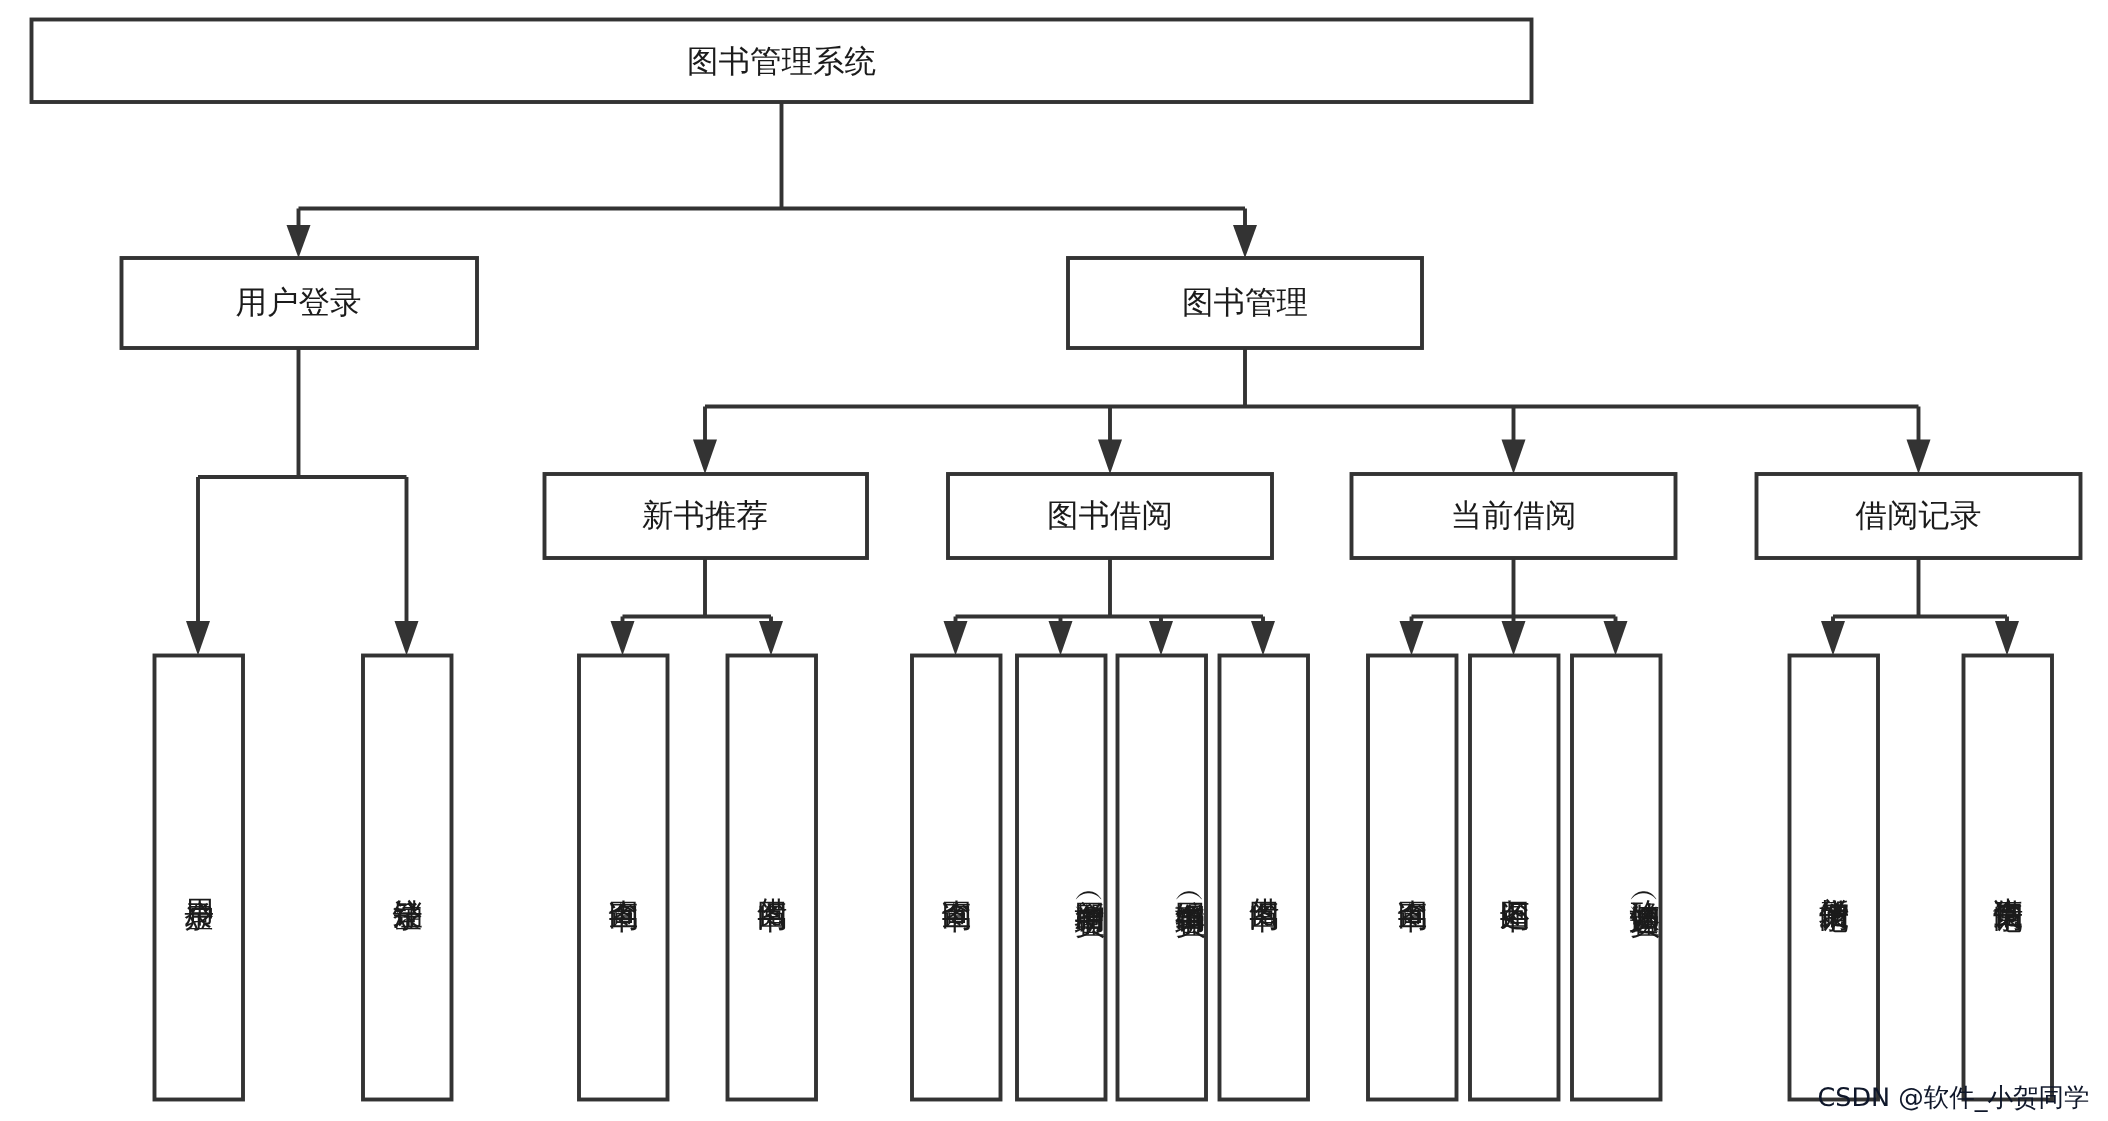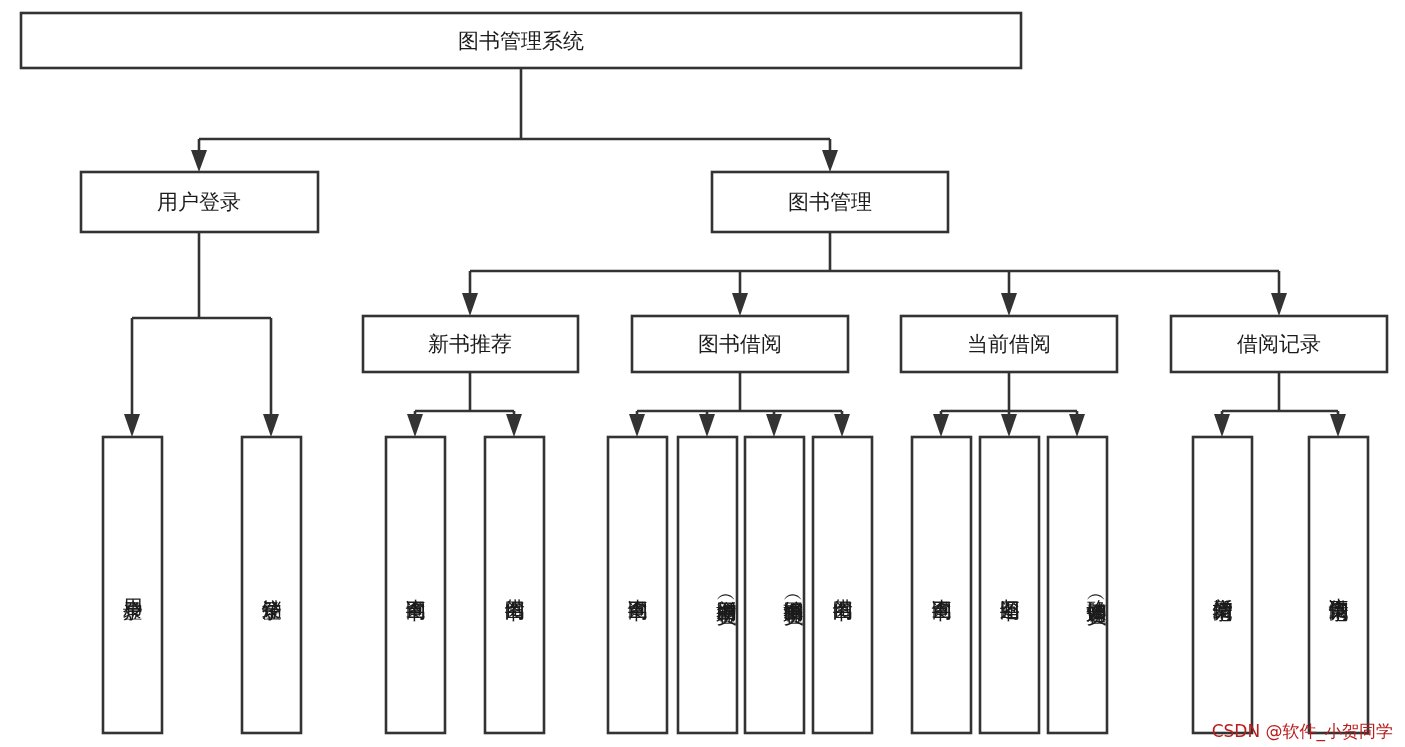--- a/index.html
+++ b/index.html
@@ -61,21 +61,21 @@
     white-space: nowrap;
     text-align: center;
     pointer-events: none;
   }
   .watermark {
     position: absolute;
     right: 12px;
     bottom: 4px;
     font-family: "DejaVu Sans", "Liberation Sans", sans-serif;
     font-size: 17px;
-    color: #b91c1c;
+    color: #0f172a;
     white-space: nowrap;
     user-select: none;
   }
 </style>
 </head>
 <body>
 
 <div id="diagram-root">
 
   <svg class="diagram-canvas" viewBox="0 0 1405 747" xmlns="http://www.w3.org/2000/svg">

